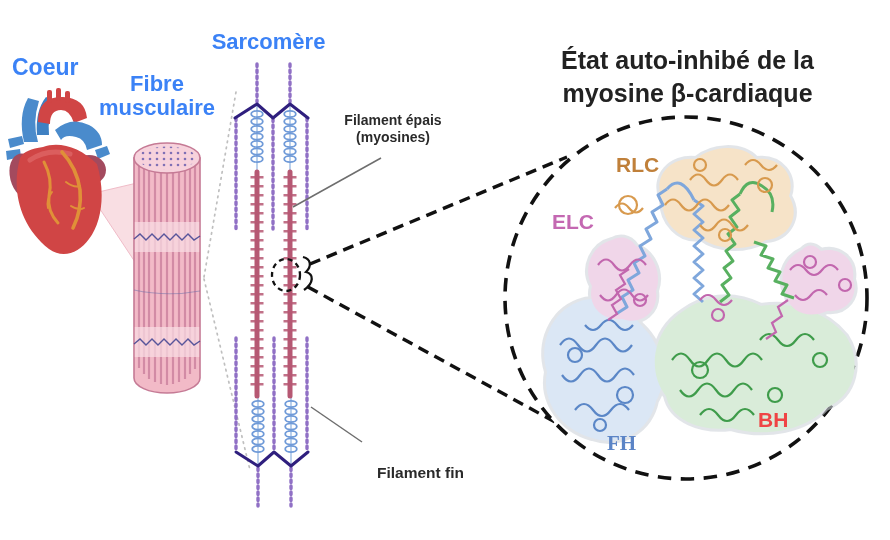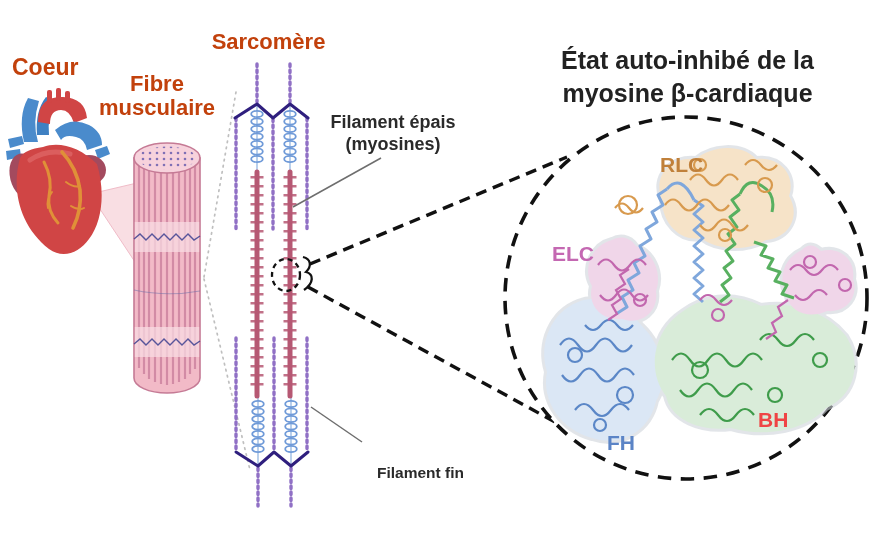--- a/index.html
+++ b/index.html
@@ -2,33 +2,33 @@
 <html><head>
 <meta charset="utf-8">
 <style>
   html,body{margin:0;padding:0;background:#ffffff;}
   .stage{
     position:relative;width:890px;height:540px;background:#ffffff;overflow:hidden;
     font-family:"Liberation Sans",sans-serif;
   }
   .stage svg{position:absolute;left:0;top:0;}
   .lbl{
-    position:absolute;font-weight:700;color:#c2410c;
+    position:absolute;font-weight:700;color:#3b82f6;
     font-family:"Liberation Sans",sans-serif;white-space:nowrap;
   }
   .lbl .ln{display:block;}
   .heart-lbl{left:12px;top:54px;font-size:23px;}
   .fiber-lbl{left:92px;top:72px;width:130px;text-align:center;font-size:22px;line-height:1.1;}
   .sarc-lbl{left:206px;top:29px;width:125px;text-align:center;font-size:22px;}
-  .thick-lbl{left:323px;top:112px;width:140px;text-align:center;font-size:18px;line-height:1.2;color:#2a2a2a;}
+  .thick-lbl{left:323px;top:112px;width:140px;text-align:center;font-size:14px;line-height:1.2;color:#2a2a2a;}
   .thin-lbl{left:358px;top:464px;width:125px;text-align:center;font-size:15.5px;line-height:1.2;color:#2a2a2a;}
   .inset-title{left:550px;top:44px;width:275px;text-align:center;font-size:25px;line-height:1.3;color:#222;}
-  .rlc-lbl{left:616px;top:153px;font-size:21px;color:#c0803a;margin-left:44px;}
-  .elc-lbl{left:552px;top:210px;font-size:21px;color:#c468b2;margin-top:32px;}
-  .fh-lbl{left:607px;top:431px;font-size:21px;color:#5b84c6;}
+  .rlc-lbl{left:616px;top:153px;font-size:21px;color:#c0803a;}
+  .elc-lbl{left:552px;top:210px;font-size:21px;color:#c468b2;}
+  .fh-lbl{left:607px;top:431px;font-size:21px;color:#5b84c6;font-family:Liberation Serif, serif;}
   .bh-lbl{left:714px;top:408px;font-size:21px;color:#ef4444;margin-left:44px;}
 </style>
 </head>
 <body>
 
 <div class="stage">
 
 <svg width="890" height="540" viewBox="0 0 890 540" xmlns="http://www.w3.org/2000/svg" xmlns:xlink="http://www.w3.org/1999/xlink">
   <defs>
     <pattern id="dotp" width="7" height="6" patternUnits="userSpaceOnUse">

